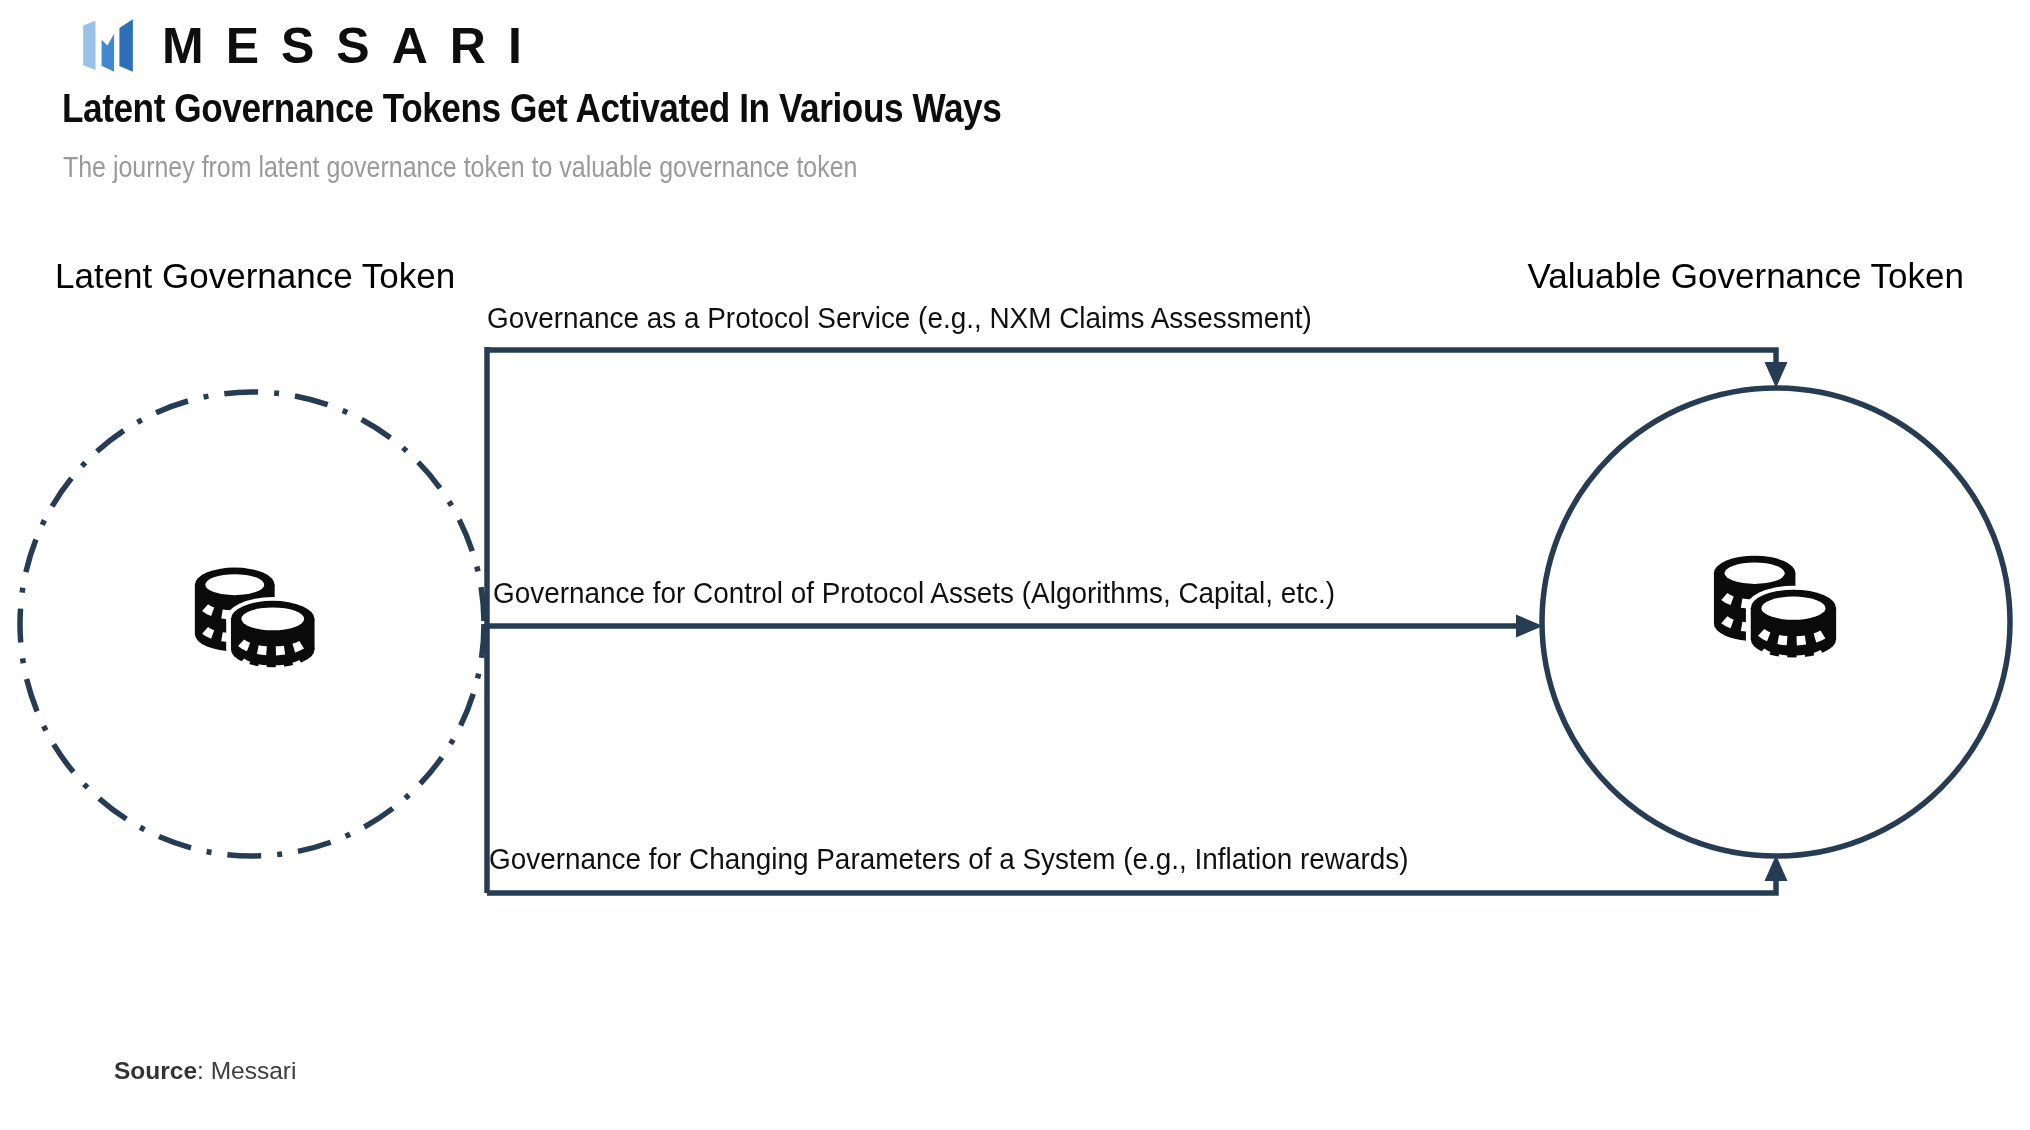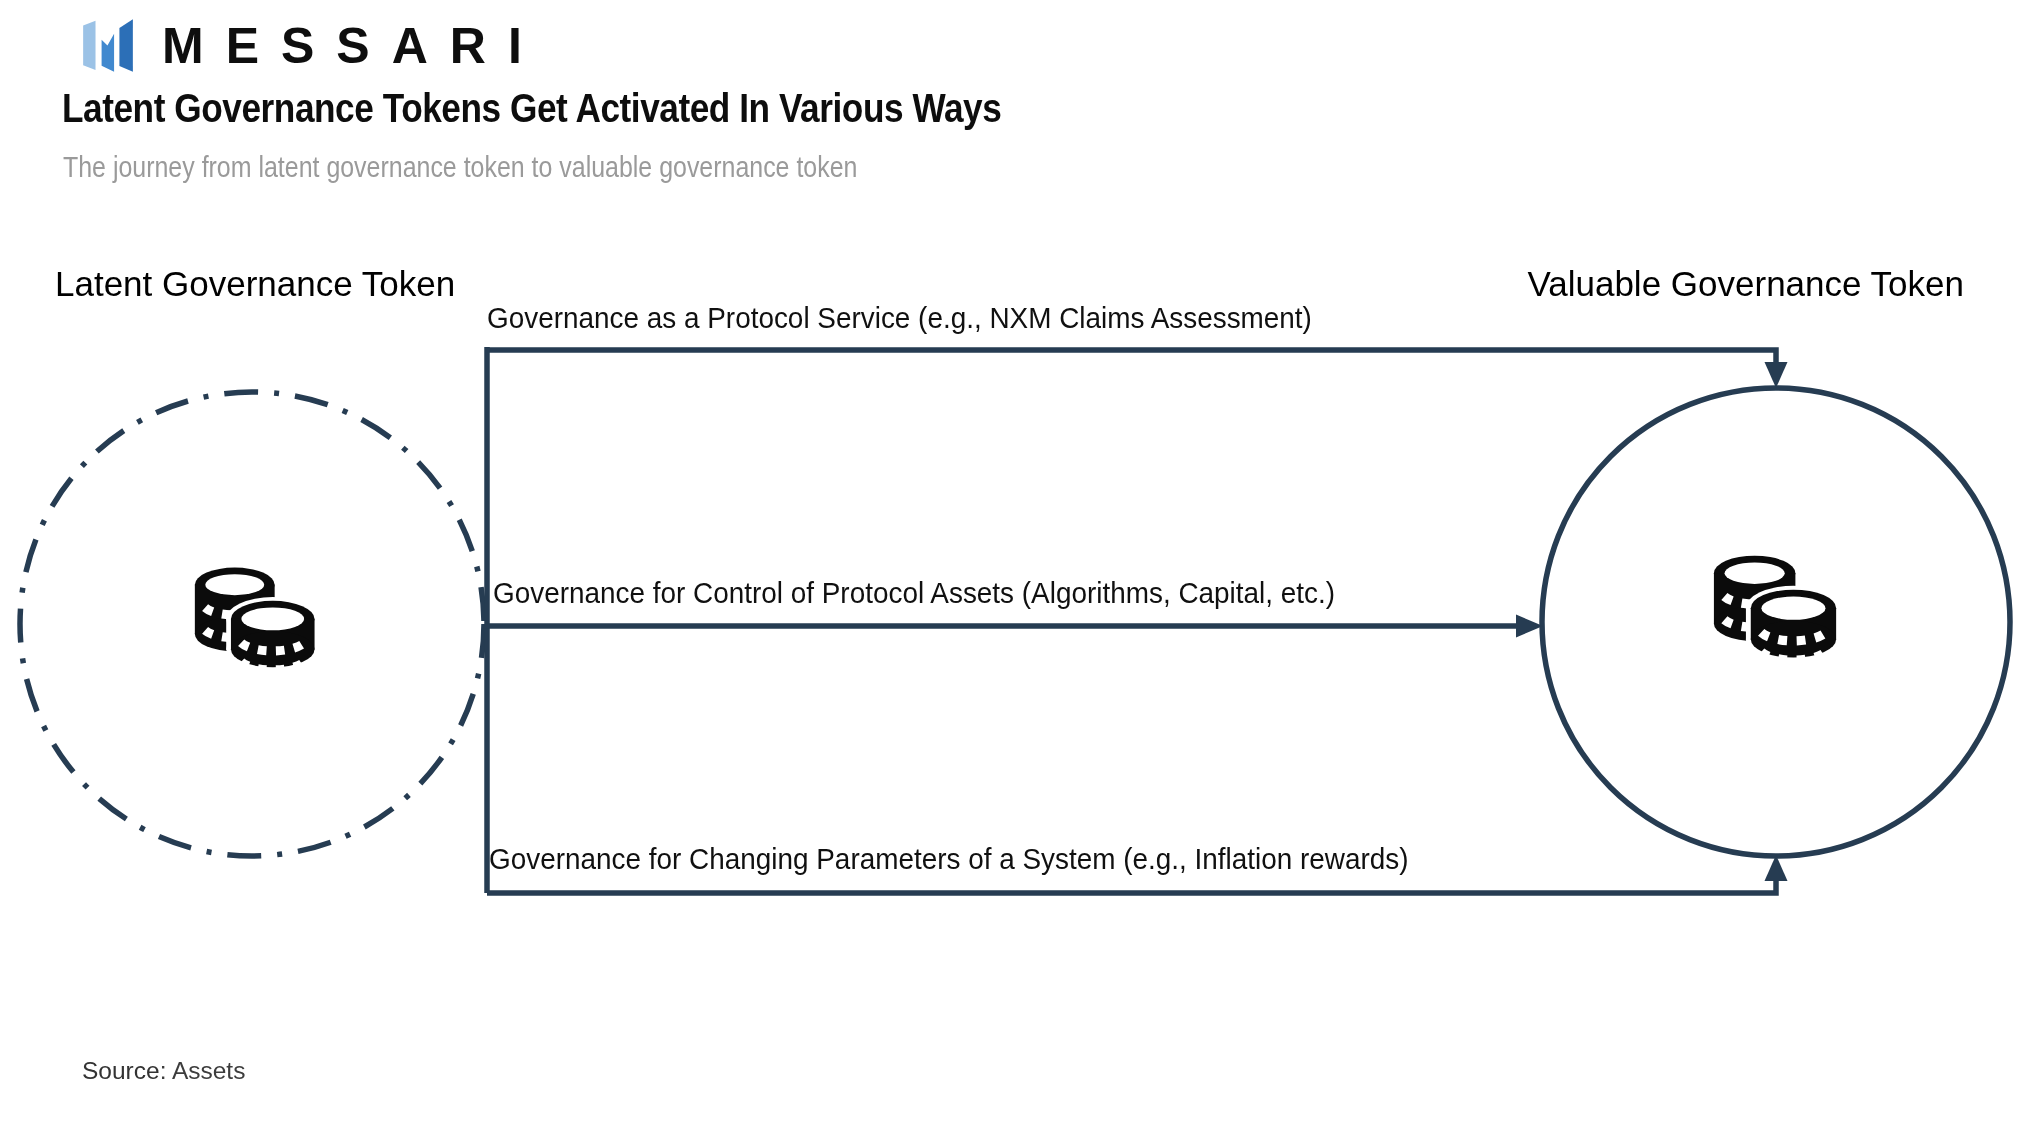--- a/index.html
+++ b/index.html
@@ -18,35 +18,35 @@
     position:absolute;left:62px;top:86px;margin:0;
     font-size:40px;font-weight:700;color:#0d0d0d;white-space:nowrap;
     transform:scaleX(0.88);transform-origin:0 50%;letter-spacing:-0.5px;
   }
   .subtitle{
     position:absolute;left:63px;top:151px;margin:0;
     font-size:29px;font-weight:400;color:#9a9a9a;white-space:nowrap;
     transform:scaleX(0.86);transform-origin:0 50%;
   }
   
-  .node-label{position:absolute;top:264px;font-size:35px;color:#000;white-space:nowrap;}
+  .node-label{position:absolute;top:256px;font-size:35px;color:#000;white-space:nowrap;}
   .node-label.left{left:55px;}
   .node-label.right{right:57px;margin-left:16px;}
   
   .diagram-svg{position:absolute;left:0;top:0;}
   .path-label{
     position:absolute;font-size:30px;color:#101010;white-space:nowrap;
     transform:scaleX(0.93);transform-origin:0 50%;
   }
   .path-label.p0{left:487px;top:301px;}
   .path-label.p1{left:493px;top:576px;}
   .path-label.p2{left:489px;top:842px;}
   
   .source{position:absolute;left:82px;top:1057px;font-size:24.5px;color:#3d3d3d;}
-  .source .src-bold{font-weight:400;color:#333;}
+  .source .src-bold{font-weight:700;color:#333;margin-left:32px;}
 </style>
 </head>
 <body>
 
 <div class="canvas">
 
   <div class="logo">
     <svg class="logo-mark" width="68" height="64" viewBox="0 0 60 60" aria-hidden="true">
       <polygon points="6.7,12.7 18.3,8.3 18.3,54.3 6.7,50" fill="#9BC2E6"></polygon>
       <polygon points="24,26 29.5,31.5 35.7,20.5 35.7,56 24,50.5" fill="#4189CF"></polygon>
@@ -112,16 +112,16 @@
 
     <use href="#coins" transform="translate(192,560) scale(0.95)"></use>
     <use href="#coins" transform="translate(1711,548) scale(0.97)"></use>
   </svg>
 
   <div class="path-label p0">Governance as a Protocol Service (e.g., NXM Claims Assessment)</div>
   <div class="path-label p1">Governance for Control of Protocol Assets (Algorithms, Capital, etc.)</div>
   <div class="path-label p2">Governance for Changing Parameters of a System (e.g., Inflation rewards)</div>
 
   <div class="source">
-    <span class="src-bold">Source</span><span>: Assets</span>
+    <span class="src-bold">Source</span><span>: Messari</span>
   </div>
 
 </div>
 
 </body></html>

